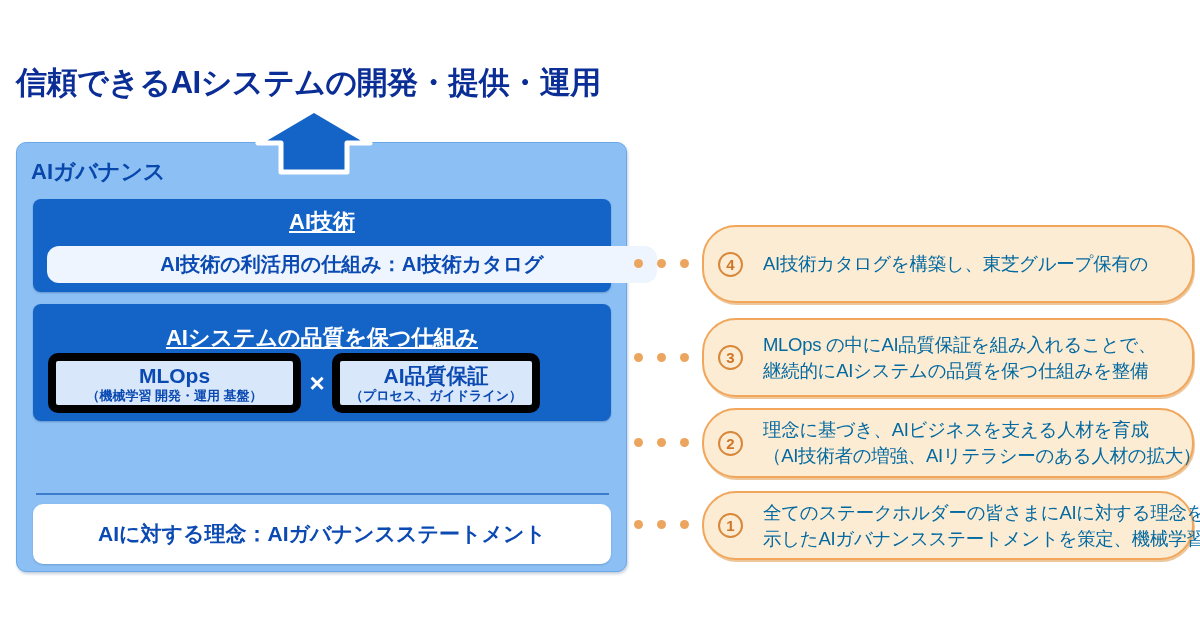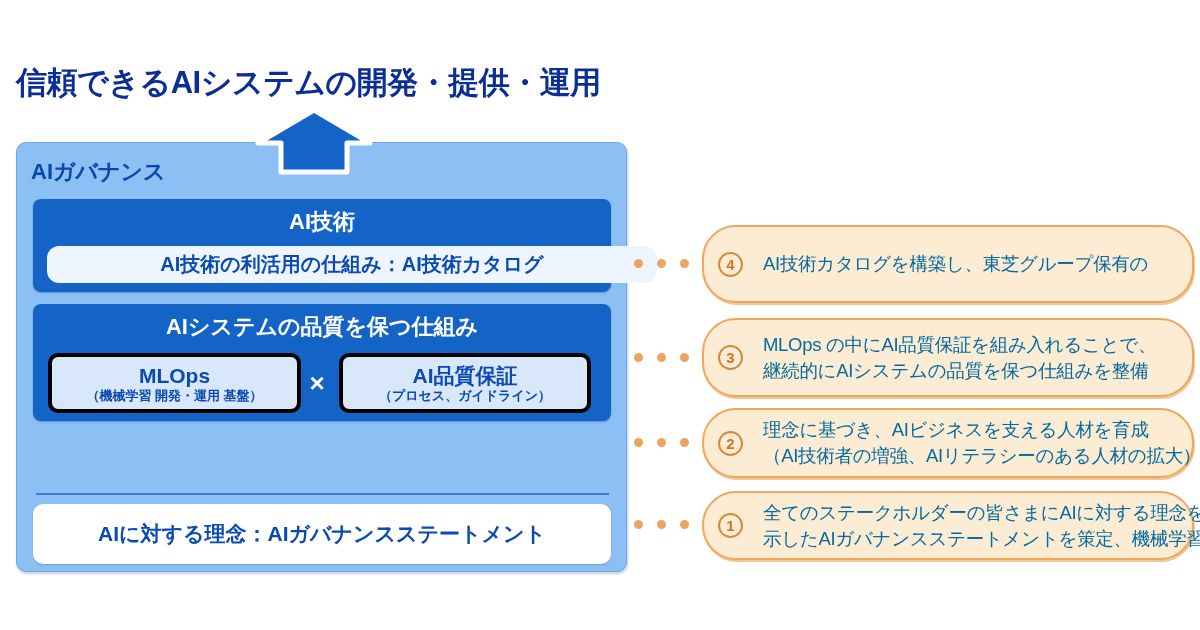--- a/index.html
+++ b/index.html
@@ -31,43 +31,43 @@
   .gov-label{
     position:absolute;left:6px;top:14px;
     font-size:22px;font-weight:bold;color:#0847ab;margin-left:8px;
   }
   .blue-box{
     position:absolute;left:16px;width:578px;
     background:#1464c8;border-radius:8px;
     box-shadow:0 1px 2px rgba(20,60,120,.35);
   }
   .blue-box-heading{
-    text-align:center;color:#ffffff;font-weight:bold;font-size:22px;
+    text-align:center;color:#ffffff;font-weight:bold;font-size:22px;text-decoration:underline;
   }
   .box-tech{top:56px;height:93px;}
   .box-tech .blue-box-heading{padding-top:8px;}
   .tech-catalog{
     position:absolute;left:14px;top:47px;width:610px;height:37px;
     background:#eef5fe;border-radius:12px;
     display:flex;align-items:center;justify-content:center;
     font-size:20px;font-weight:bold;color:#0b4ab2;white-space:nowrap;
   }
   .box-quality{top:161px;height:117px;}
-  .box-quality .blue-box-heading{padding-top:8px;}
+  .box-quality .blue-box-heading{padding-top:19px;}
   .pale-box{
     position:absolute;top:49px;height:60px;
-    background:#d9e7fa;border:4px solid #000000;border-radius:10px;
+    background:#d9e7fa;border:8px solid #000000;border-radius:10px;
     box-sizing:border-box;
     display:flex;flex-direction:column;align-items:center;justify-content:center;
     color:#0b4ab2;white-space:nowrap;
   }
   .pale-box .pale-title{font-size:21px;font-weight:bold;line-height:25px;}
   .pale-box .pale-sub{font-size:13px;font-weight:bold;line-height:16px;}
   .mlops-box{left:15px;width:253px;}
-  .qa-box{left:306px;width:252px;}
+  .qa-box{left:299px;width:208px;}
   .times-operator{
     position:absolute;left:270px;top:49px;width:28px;height:60px;
     display:flex;align-items:center;justify-content:center;
     color:#ffffff;font-size:26px;font-weight:bold;
   }
   .box-talent{
     top:291px;height:48px;
     display:flex;align-items:center;justify-content:center;
   }
   .separator{

